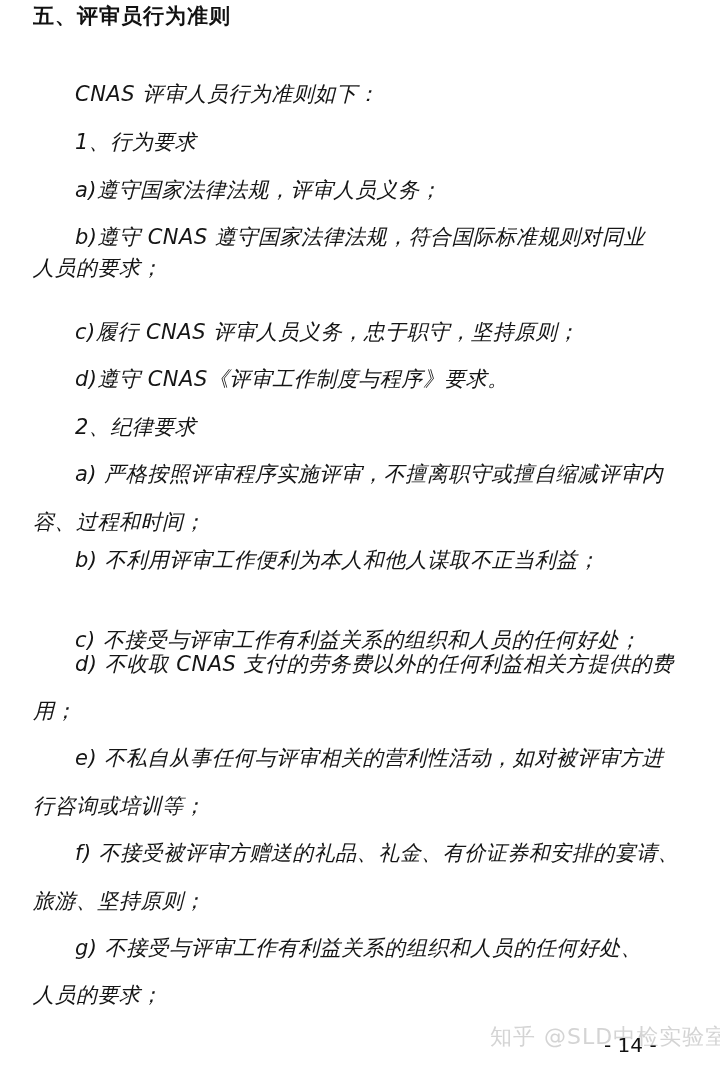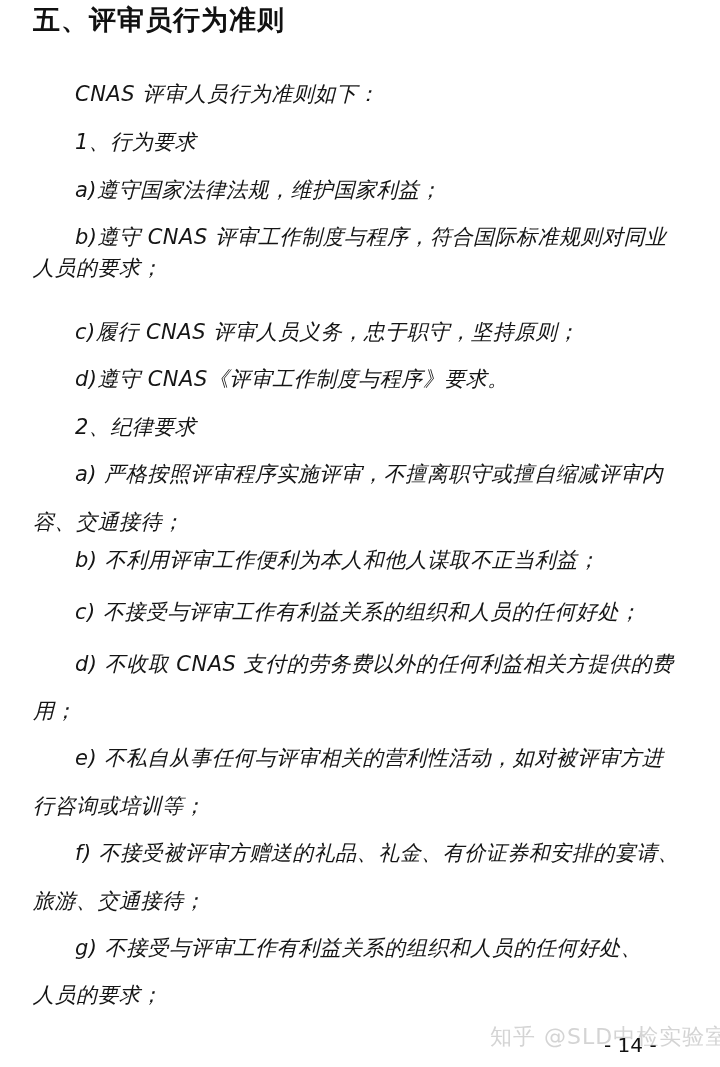--- a/index.html
+++ b/index.html
@@ -14,21 +14,21 @@
       overflow: hidden;
       font-family: "DejaVu Sans", "Liberation Sans", sans-serif;
       color: #111111;
     }
     .heading {
       position: absolute;
       left: 33px;
       top: 2px;
       font-family: "DejaVu Serif", "Liberation Serif", serif;
       font-weight: bold;
-      font-size: 27px;
+      font-size: 21px;
       letter-spacing: 1px;
       color: #111;
     }
     .line {
       position: absolute;
       font-size: 21px;
       white-space: nowrap;
       color: #151515;
       letter-spacing: 0.5px;
       font-style: italic;
@@ -55,34 +55,34 @@
     }
   </style>
 </head>
 <body>
 
 <div>
   <div class="heading">五、评审员行为准则</div>
 
   <div class="line indent" style="top:80px">CNAS 评审人员行为准则如下：</div>
   <div class="line indent" style="top:128px">1、行为要求</div>
-  <div class="line indent" style="top:176px">a)遵守国家法律法规，维护国家利益；</div>
-  <div class="line indent" style="top:223px">b)遵守 CNAS 评审工作制度与程序，符合国际标准规则对同业</div>
+  <div class="line indent" style="top:176px">a)遵守国家法律法规，评审人员义务；</div>
+  <div class="line indent" style="top:223px">b)遵守 CNAS 遵守国家法律法规，符合国际标准规则对同业</div>
   <div class="line flush" style="top:254px">人员的要求；</div>
   <div class="line indent" style="top:318px">c)履行 CNAS 评审人员义务，忠于职守，坚持原则；</div>
   <div class="line indent" style="top:365px">d)遵守 CNAS《评审工作制度与程序》要求。</div>
   <div class="line indent" style="top:413px">2、纪律要求</div>
   <div class="line indent" style="top:460px">a) 严格按照评审程序实施评审，不擅离职守或擅自缩减评审内</div>
-  <div class="line flush" style="top:508px">容、交通接待；</div>
+  <div class="line flush" style="top:508px">容、过程和时间；</div>
   <div class="line indent" style="top:546px">b) 不利用评审工作便利为本人和他人谋取不正当利益；</div>
-  <div class="line indent" style="top:598px">c) 不接受与评审工作有利益关系的组织和人员的任何好处；</div>
+  <div class="line indent" style="top:626px">c) 不接受与评审工作有利益关系的组织和人员的任何好处；</div>
   <div class="line indent" style="top:650px">d) 不收取 CNAS 支付的劳务费以外的任何利益相关方提供的费</div>
   <div class="line flush" style="top:697px">用；</div>
   <div class="line indent" style="top:744px">e) 不私自从事任何与评审相关的营利性活动，如对被评审方进</div>
   <div class="line flush" style="top:792px">行咨询或培训等；</div>
   <div class="line indent" style="top:839px">f) 不接受被评审方赠送的礼品、礼金、有价证券和安排的宴请、</div>
-  <div class="line flush" style="top:887px">旅游、交通接待；</div>
+  <div class="line flush" style="top:887px">旅游、坚持原则；</div>
   <div class="line indent" style="top:934px">g) 不接受与评审工作有利益关系的组织和人员的任何好处、</div>
   <div class="line flush" style="top:981px">人员的要求；</div>
 
   <div class="watermark">知乎 @SLD中检实验室</div>
   <div class="page-num">- 14 -</div>
 </div>
 
 </body></html>

